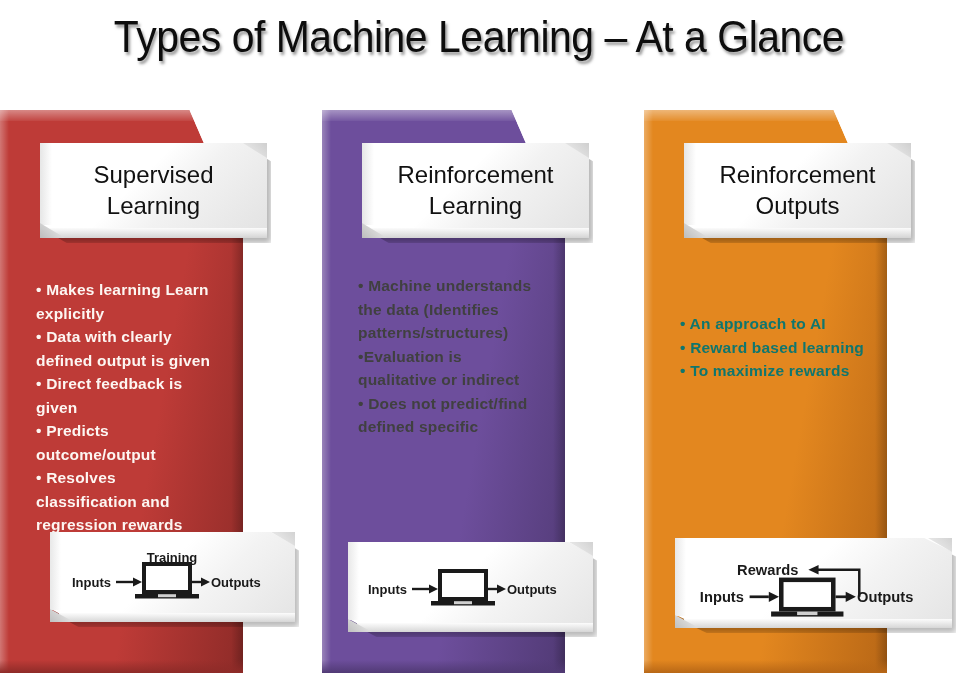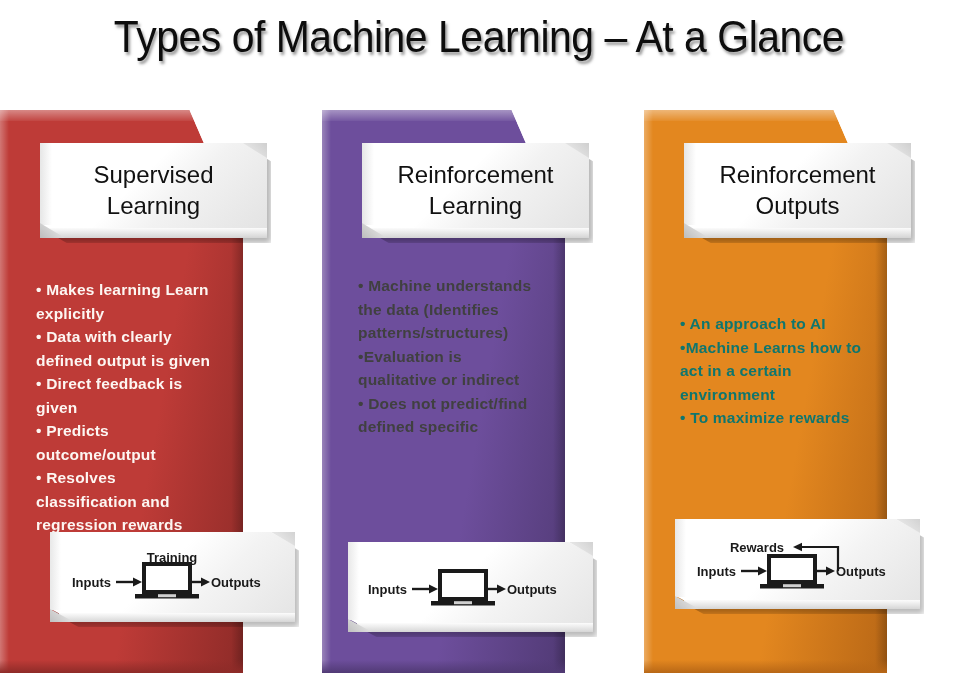--- a/index.html
+++ b/index.html
@@ -364,25 +364,25 @@
       <div class="plaque-face"></div>
       <div class="plaque-bevel-left"></div>
       <div class="plaque-bevel-bottom"></div>
       <div class="plaque-bevel-tr"></div>
       <div class="plaque-bevel-bl"></div>
       <div class="plaque-text">Reinforcement Outputs</div>
     </div>
 
     <div class="bullets" style="top: 168px; color: #0f766e; margin-top: 34px;">
       <p class="bullet-line">• An approach to AI</p>
-      <p class="bullet-line">•Machine Learns how to act in a certain environment</p>
+      <p class="bullet-line">• Reward based learning</p>
       <p class="bullet-line">• To maximize rewards</p>
     </div>
 
-    <div class="diagram" style="left:31px; top:409px;">
+    <div class="diagram" style="left:31px; top:428px;padding-left:32px;">
       <div class="diagram-shadow"></div>
       <div class="diagram-face"></div>
       <div class="diagram-bevel-left"></div>
       <div class="diagram-bevel-bottom"></div>
       <div class="diagram-bevel-tr"></div>
       <div class="diagram-bevel-bl"></div>
       <svg class="diagram-svg" viewBox="0 0 245 90">
         <text class="dg-label" x="82" y="33" text-anchor="middle">Rewards</text>
         <g>
           <path d="M163,52 L163,28 L126,28" fill="none" stroke="#1a1a1a" stroke-width="2.2"></path>

